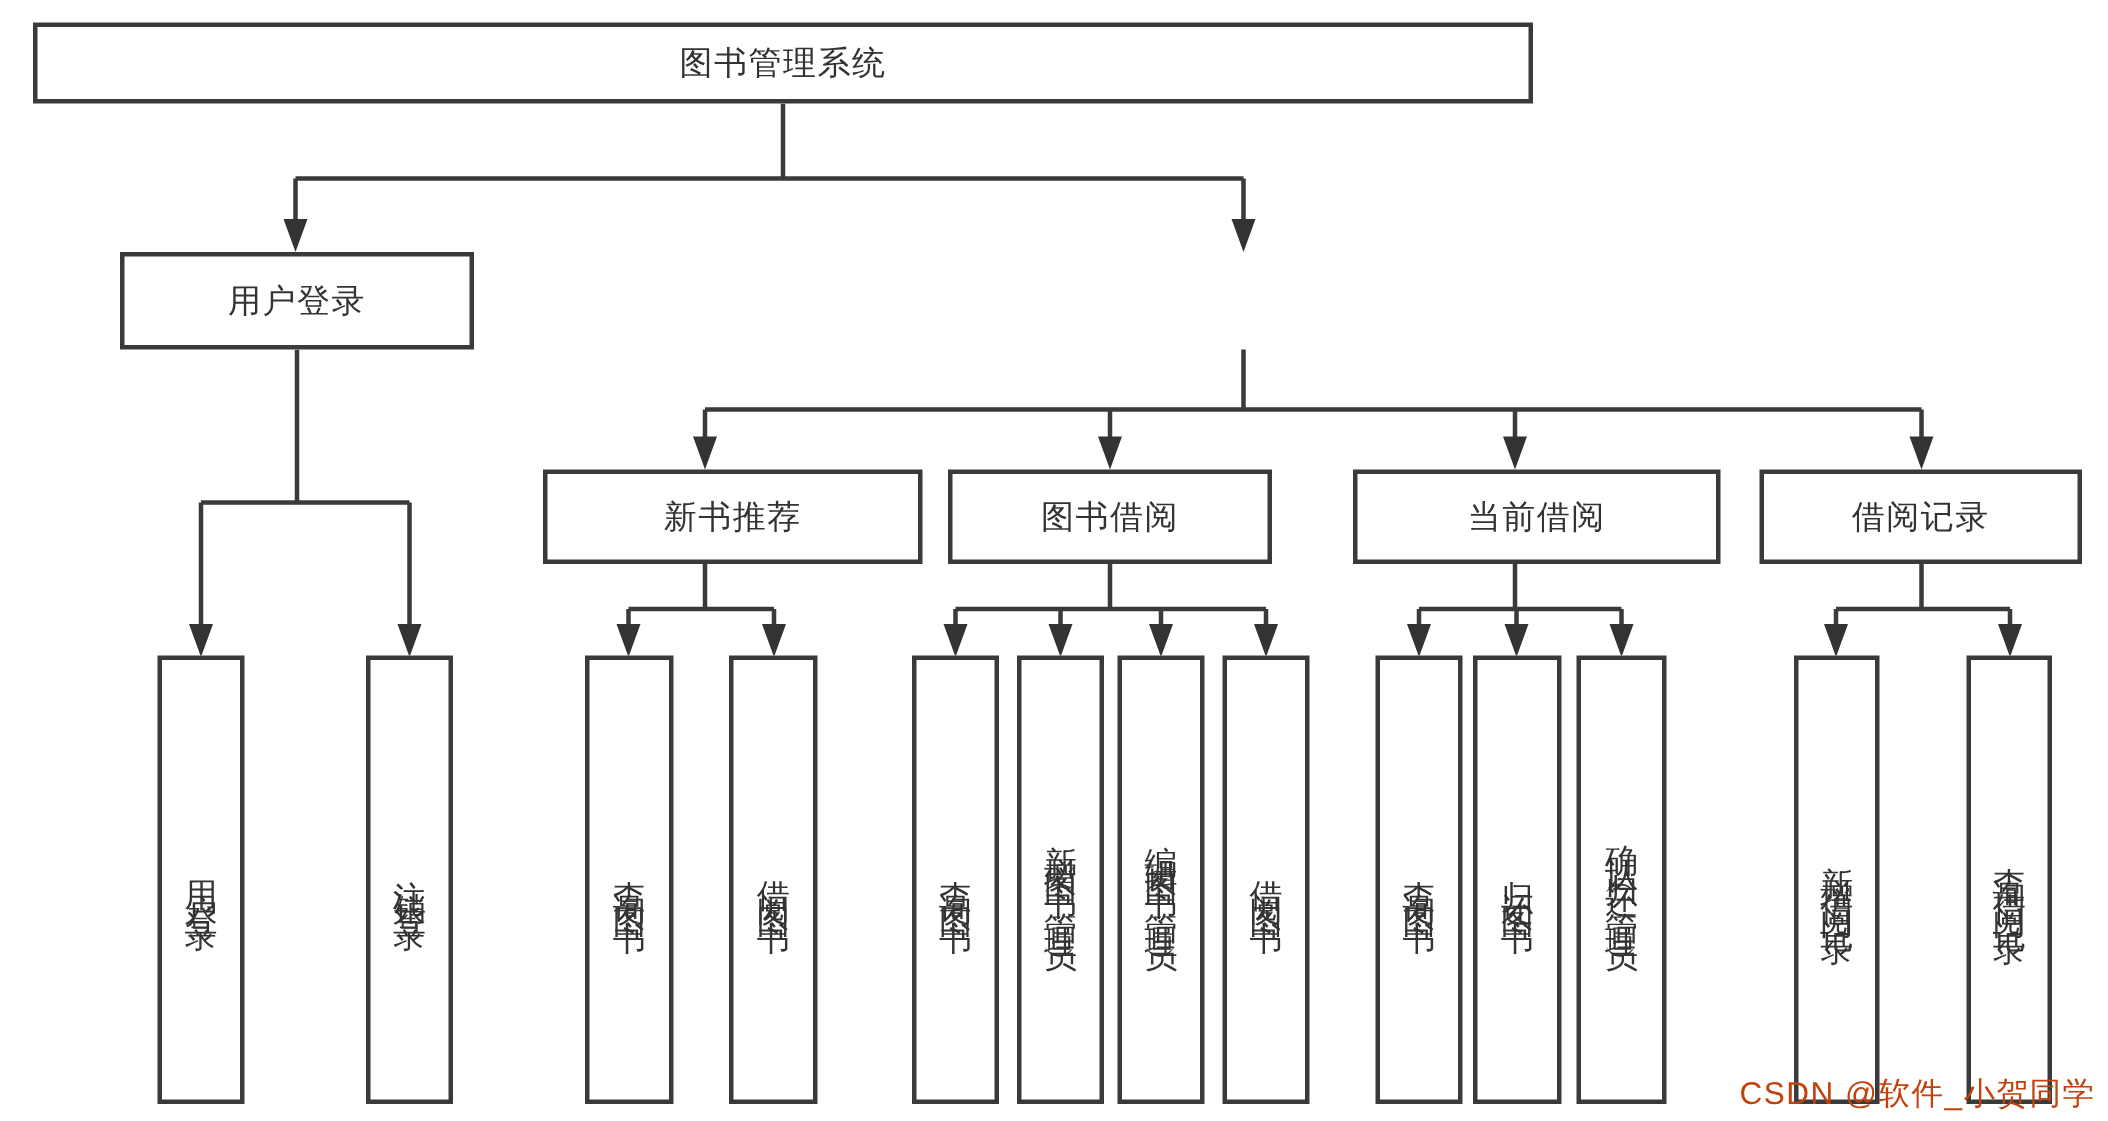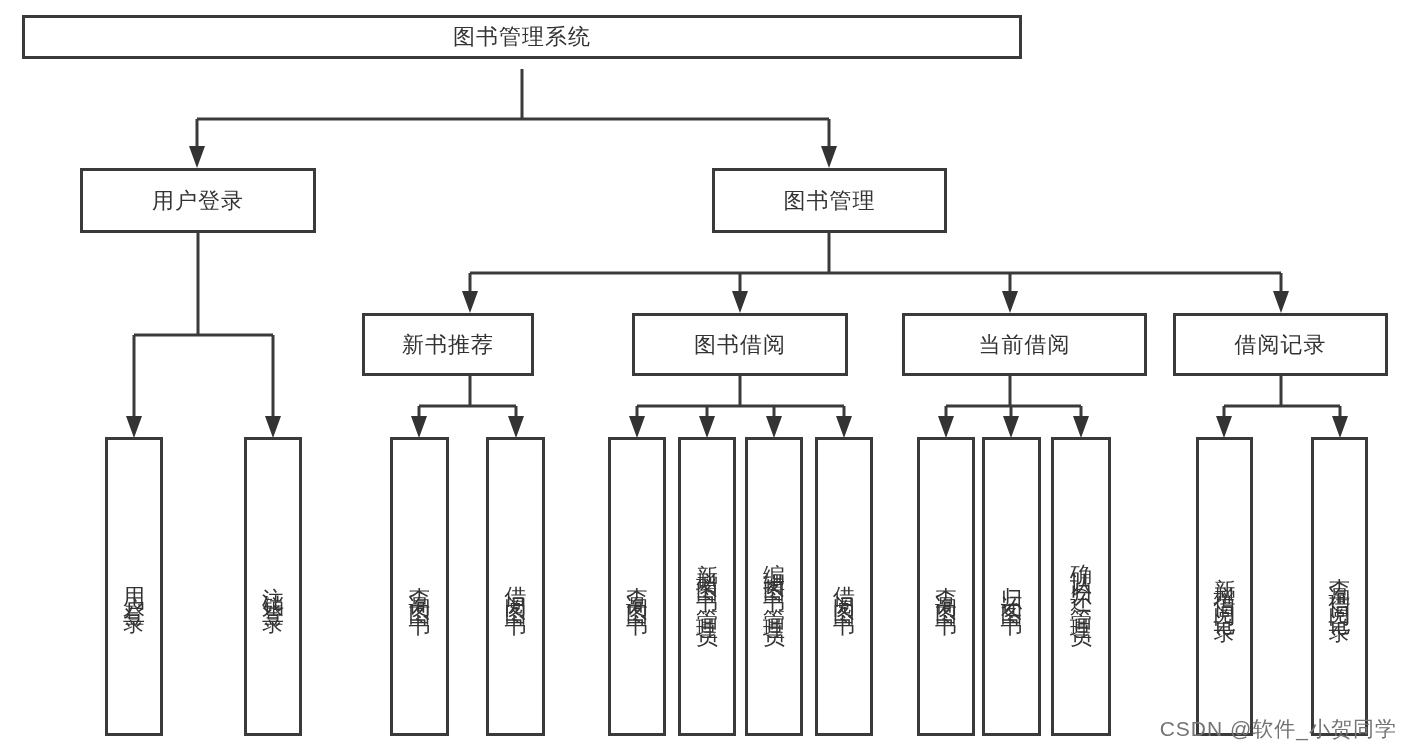--- a/index.html
+++ b/index.html
@@ -37,21 +37,21 @@
     font-size: 22px;
     line-height: 1;
     letter-spacing: 9px;
     white-space: nowrap;
   }
   #watermark {
     position: absolute;
     right: 8px;
     bottom: 4px;
     font-size: 21px;
-    color: #737373;
+    color: #c2410c;
     letter-spacing: 1px;
     white-space: nowrap;
   }
 </style>
 </head>
 <body>
 
 <div id="stage">
 
   <svg id="connectors" viewBox="0 0 1405 747" xmlns="http://www.w3.org/2000/svg">
@@ -85,26 +85,25 @@
       M707 438 L699 416 L715 416 Z
       M774 438 L766 416 L782 416 Z
       M844 438 L836 416 L852 416 Z
       M946 438 L938 416 L954 416 Z
       M1011 438 L1003 416 L1019 416 Z
       M1081 438 L1073 416 L1089 416 Z
       M1224 438 L1216 416 L1232 416 Z
       M1340 438 L1332 416 L1348 416 Z"></path>
   </svg>
 
-  <div class="box hbox" style="left:22px; top:15px; width:1000px; height:44px;">图书管理系统</div>
+  <div class="box hbox" style="left:22px; top:15px; width:1000px; height:54px;">图书管理系统</div>
 
   <div class="box hbox" style="left:80px; top:168px; width:236px; height:65px;">用户登录</div>
-  <div class="box hbox" style="left:712px; top:168px; width:235px; height:65px;">图书管理</div>
 
-  <div class="box hbox" style="left:362px; top:313px; width:172px; height:63px;">新书推荐</div>
+  <div class="box hbox" style="left:362px; top:313px; width:253px; height:63px;">新书推荐</div>
   <div class="box hbox" style="left:632px; top:313px; width:216px; height:63px;font-family:Liberation Mono, monospace;">图书借阅</div>
   <div class="box hbox" style="left:902px; top:313px; width:245px; height:63px;">当前借阅</div>
   <div class="box hbox" style="left:1173px; top:313px; width:215px; height:63px;">借阅记录</div>
 
   <div class="box vbox" style="left:105px; top:437px; width:58px; height:299px;">
     <span class="vtext">用户登录</span>
   </div>
   <div class="box vbox" style="left:244px; top:437px; width:58px; height:299px;">
     <span class="vtext">注销登录</span>
   </div>

